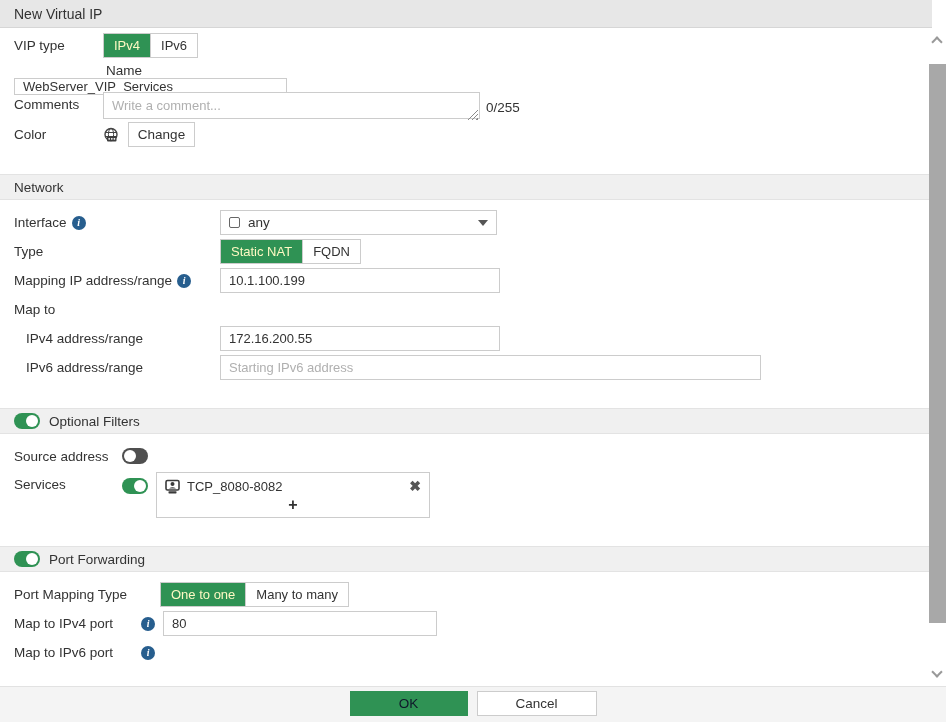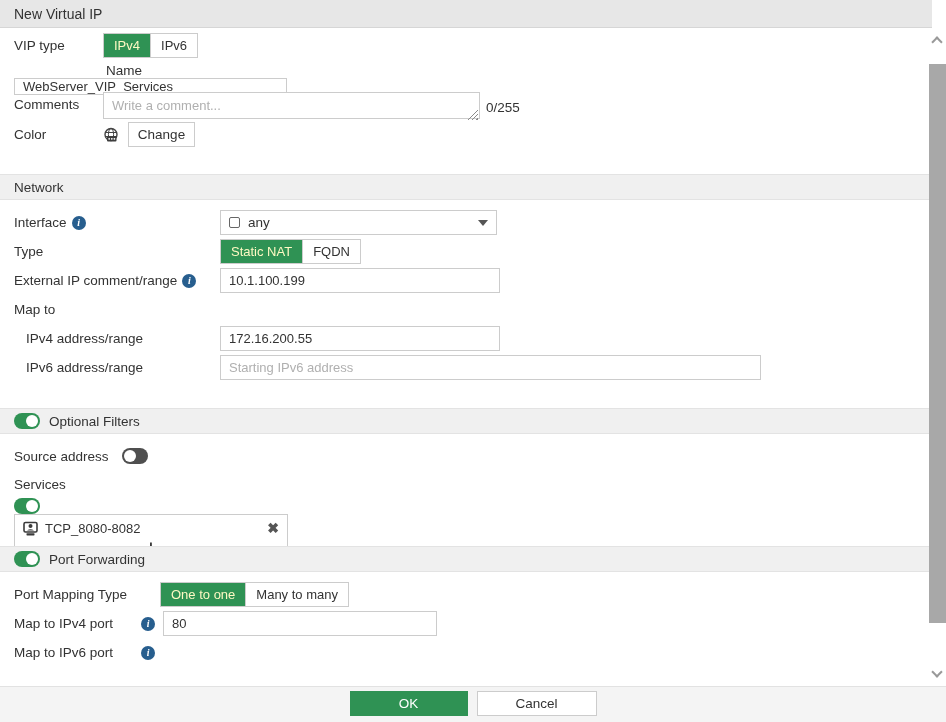--- a/index.html
+++ b/index.html
@@ -35,21 +35,21 @@
   .caret{margin-left:auto;width:0;height:0;border-left:5px solid transparent;border-right:5px solid transparent;border-top:6px solid #555;}
   .ta-wrap{position:relative;}
   .ta{width:377px;height:27px;border:1px solid var(--border);padding:5px 8px 0;font-size:13px;color:var(--text);resize:none;font-family:"Liberation Sans",sans-serif;outline:none;}
   .ta::placeholder{color:var(--placeholder);}
   .grip{position:absolute;right:2px;bottom:2px;width:11px;height:11px;background:repeating-linear-gradient(135deg,transparent 0 2px,#8a8a8a 2px 3px);clip-path:polygon(100% 0,100% 100%,0 100%);cursor:nwse-resize;}
   .svcbox{width:274px;border:1px solid var(--border);background:#fff;}
   .svcrow{display:flex;align-items:center;gap:7px;padding:5px 8px 2px;}
   .svcx{margin-left:auto;color:#555;font-weight:bold;font-size:14px;cursor:pointer;}
   .svcadd{text-align:center;font-size:16px;font-weight:bold;color:#333;padding:0 0 4px;line-height:17px;cursor:pointer;}
   .footer{position:absolute;left:0;top:686px;width:946px;height:36px;background:var(--footer-bg);border-top:1px solid #e2e2e2;display:flex;justify-content:center;gap:9px;padding-top:4px;}
-  .btn-ok{width:118px;background:var(--accent-green);border:1px solid var(--accent-green);color:#ffffff;}
+  .btn-ok{width:118px;background:var(--accent-green);border:1px solid var(--accent-green);color:#0f172a;}
   .btn-cancel{width:120px;}
   .scroll{position:absolute;right:0;top:28px;width:17px;height:658px;background:#fff;}
   .chev{position:absolute;left:4px;width:8px;height:8px;border-left:2px solid #999;border-top:2px solid #999;}
   .chev.up{top:10px;transform:rotate(45deg);}
   .chev.down{top:640px;transform:rotate(225deg);}
   .thumb{position:absolute;left:0;right:0;top:36px;height:559px;background:var(--scroll-thumb);}
   .icon16{flex:0 0 auto;display:inline-flex;}
 </style>
 </head>
 <body>
@@ -117,21 +117,21 @@
   <div class="row" style="top:239px;height:25px;">
     <span class="lbl w206">Type</span>
     <div class="seg">
       <span class="opt sel">Static NAT</span>
       <span class="opt">FQDN</span>
     </div>
   </div>
 
   <div class="row" style="top:268px;height:25px;">
     <span class="lbl w206">
-      <span>External IP comment/range</span>
+      <span>Mapping IP address/range</span>
       <span class="info">i</span>
     </span>
     <input class="inp" style="width: 280px;" value="10.1.100.199">
   </div>
 
   <div class="row" style="top:300px;height:18px;">
     <span>Map to</span>
   </div>
 
   <div class="row" style="top:326px;height:25px;left:26px;">
@@ -151,21 +151,21 @@
     <span>Optional Filters</span>
   </div>
 
   <div class="row" style="top:447px;height:18px;">
     <span class="lbl w108">Source address</span>
     <span class="toggle off">
         <span class="knob"></span>
       </span>
   </div>
 
-  <div class="row" style="top:472px;align-items:flex-start;flex-direction:column;">
+  <div class="row" style="top:472px;align-items:flex-start;">
     <span class="lbl w108" style="margin-top:5px;">Services</span>
     <span class="toggle on" style="margin-top:6px;margin-right:8px;">
         <span class="knob"></span>
       </span>
     <div class="svcbox">
       <div class="svcrow">
         <span class="icon16">
           <svg width="15" height="15" viewBox="0 0 15 15">
             <rect x="1" y="1.5" width="13" height="9.5" rx="1.5" fill="none" stroke="#3a3a3a" stroke-width="1.6"></rect>
             <circle cx="7.5" cy="5" r="2" fill="#3a3a3a"></circle>

